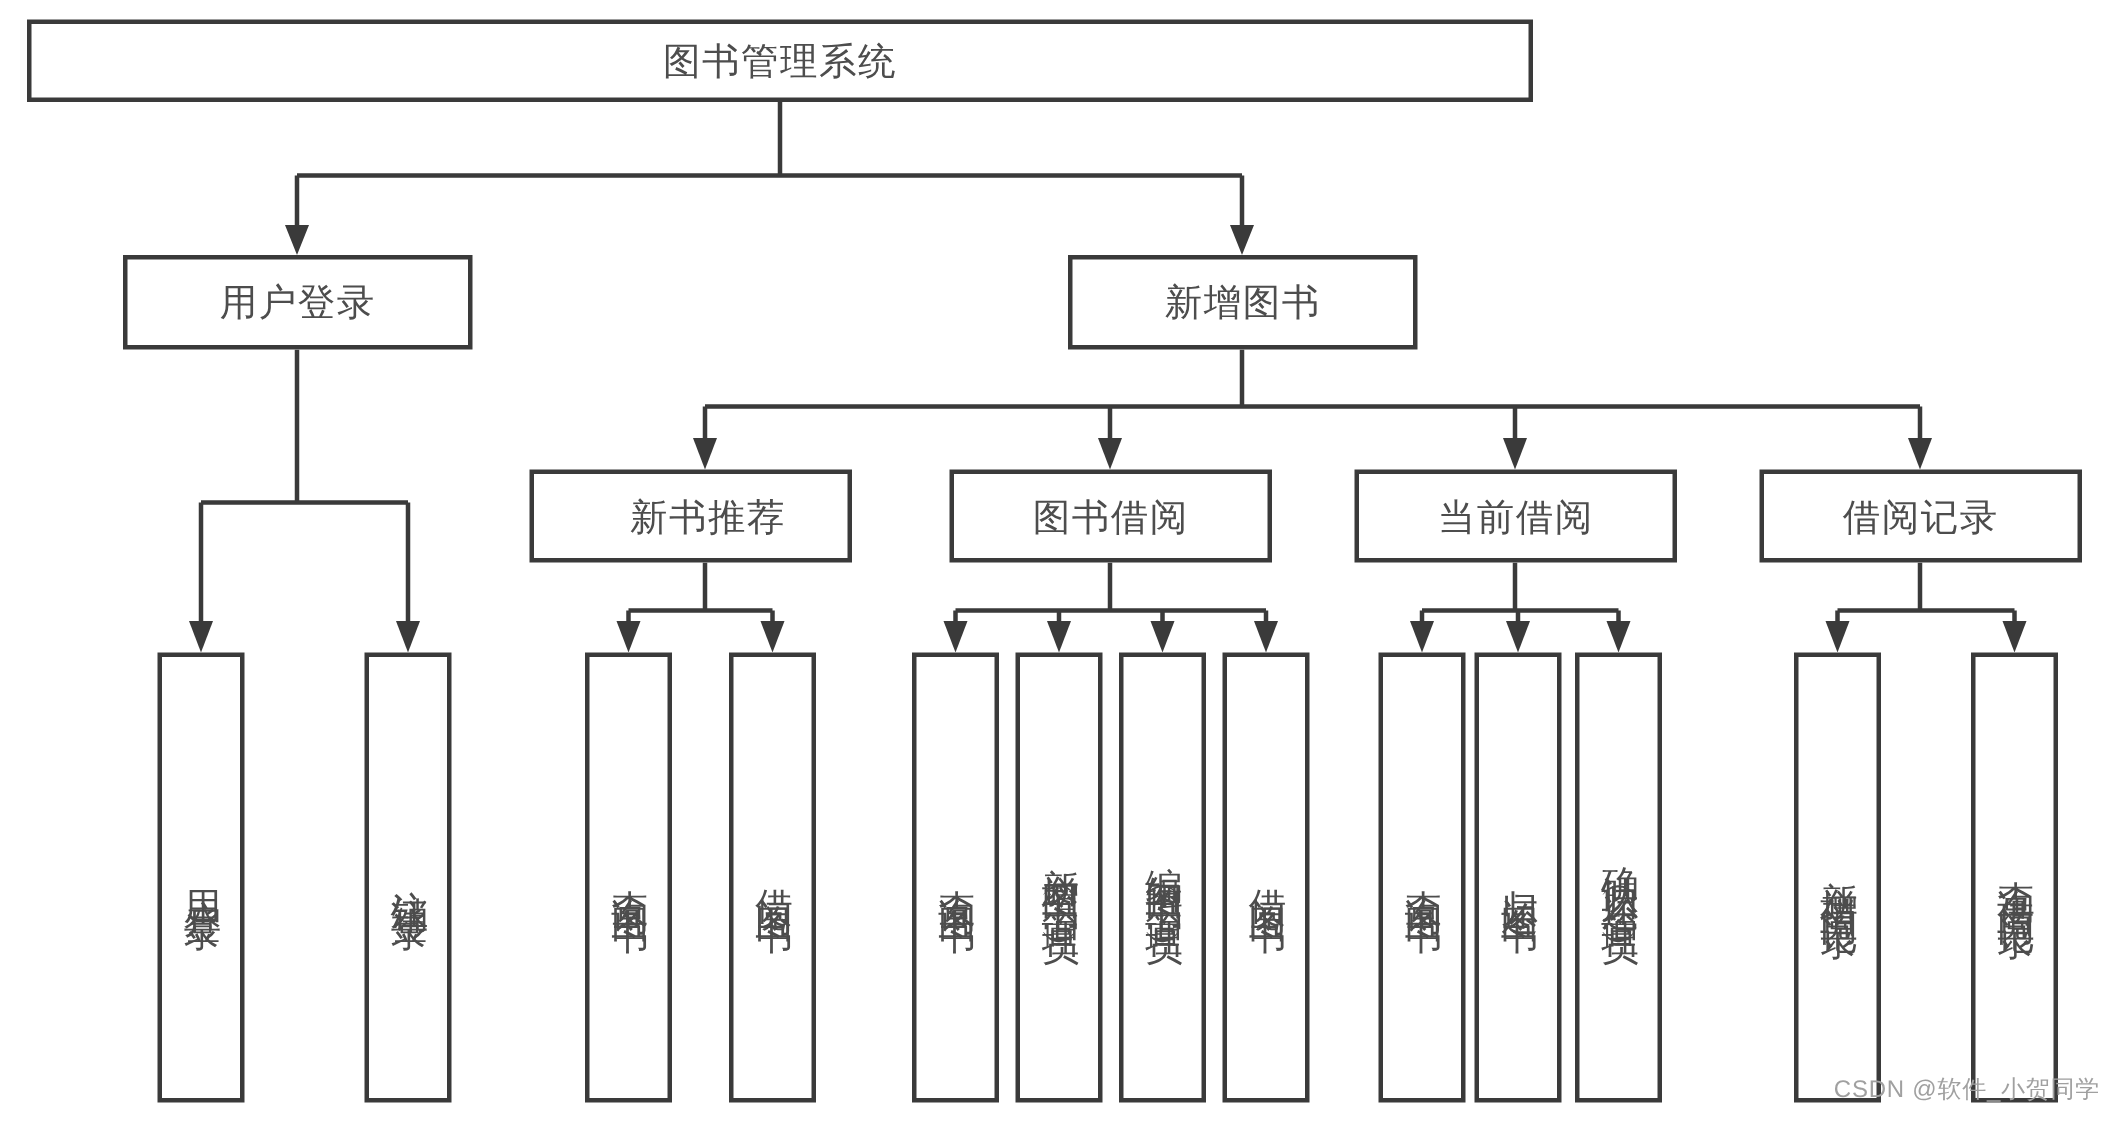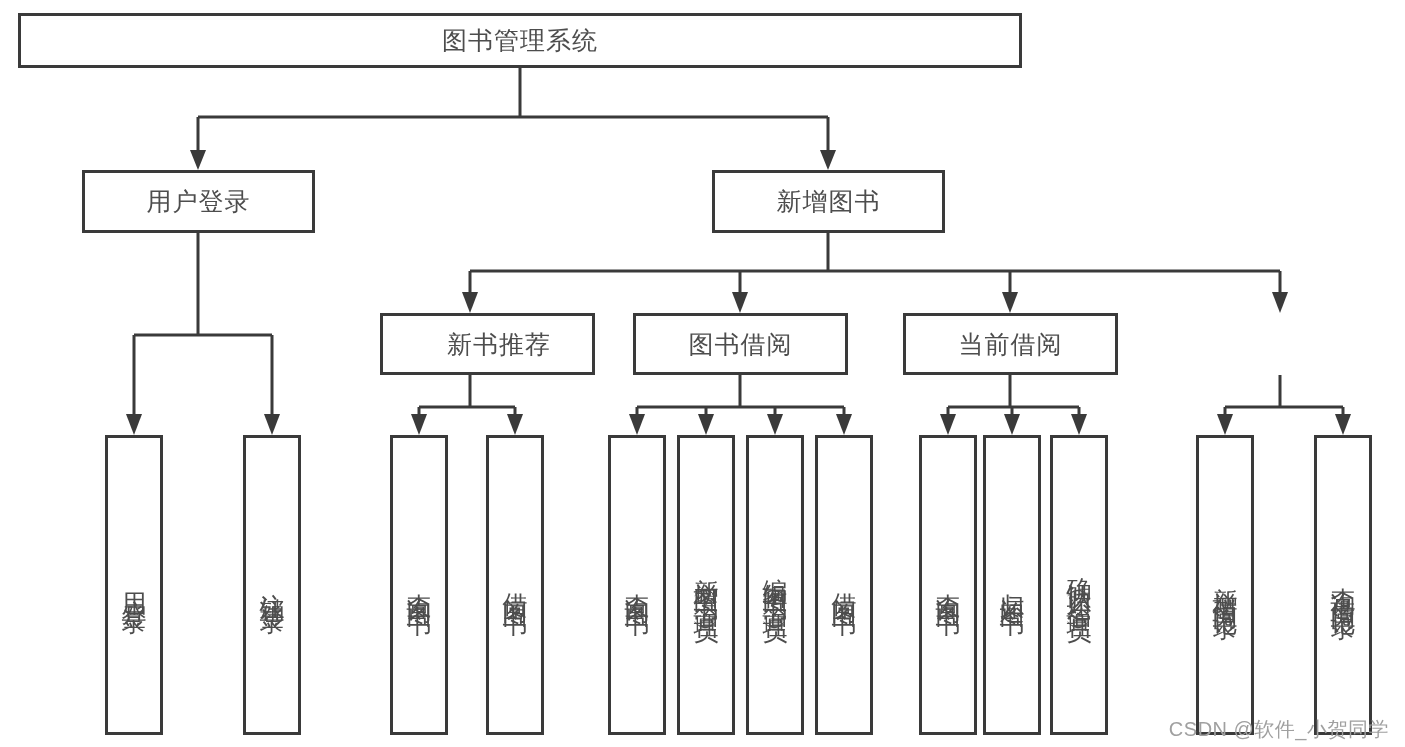--- a/index.html
+++ b/index.html
@@ -33,42 +33,42 @@
     font-size:25px;
     letter-spacing:6px;
     line-height:1;
   }
   
   #n-root{left:18px;top:13px;width:1004px;height:55px;}
   
   #n-user-login{left:82px;top:170px;width:233px;height:63px;}
   #n-book-mgmt{left:712px;top:170px;width:233px;height:63px;}
   
-  #n-new-book{left:380px;top:313px;width:215px;height:62px;padding-left:23px;}
+  #n-new-book{left:353px;top:313px;width:215px;height:62px;padding-left:23px;}
   #n-book-borrow{left:633px;top:313px;width:215px;height:62px;}
   #n-current-borrow{left:903px;top:313px;width:215px;height:62px;}
   #n-borrow-records{left:1173px;top:313px;width:215px;height:62px;}
   
   .leaf{top:435px;width:58px;height:300px;}
   #l-user-login{left:105px;}
   #l-logout{left:243px;}
   #l-query-new{left:390px;}
   #l-borrow-new{left:486px;}
   #l-query-bb{left:608px;}
   #l-add-book{left:677px;}
   #l-edit-book{left:746px;}
   #l-borrow-bb{left:815px;}
   #l-query-cur{left:919px;}
   #l-return-book{left:983px;}
   #l-confirm-return{left:1050px;}
   #l-add-record{left:1196px;}
   #l-query-record{left:1314px;}
   .watermark{
-    position:absolute;right:16px;top:716px;
-    font-size:20px;color:var(--watermark);
+    position:absolute;right:5px;top:716px;
+    font-size:16px;color:var(--watermark);
     letter-spacing:0.5px;white-space:nowrap;
   }
 </style>
 </head>
 <body>
 
 <div class="canvas">
 
   <svg class="connector" viewBox="0 0 1405 747" xmlns="http://www.w3.org/2000/svg">
 
@@ -107,20 +107,21 @@
   </svg>
 
   <div class="node h-node" id="n-root">图书管理系统</div>
 
   <div class="node h-node" id="n-user-login">用户登录</div>
   <div class="node h-node" id="n-book-mgmt">新增图书</div>
 
   <div class="node h-node" id="n-new-book">新书推荐</div>
   <div class="node h-node" id="n-current-borrow">当前借阅</div>
   <div class="node h-node" id="n-book-borrow">图书借阅</div>
+  <div class="node h-node" id="n-borrow-records">借阅记录</div>
 
   <div class="node v-node leaf" id="l-user-login">用户登录</div>
   <div class="node v-node leaf" id="l-logout">注销登录</div>
 
   <div class="node v-node leaf" id="l-query-new">查询图书</div>
   <div class="node v-node leaf" id="l-borrow-new">借阅图书</div>
 
   <div class="node v-node leaf" id="l-query-bb">查询图书</div>
   <div class="node v-node leaf" id="l-add-book">新增图书（管理员）</div>
   <div class="node v-node leaf" id="l-edit-book">编辑图书（管理员）</div>

